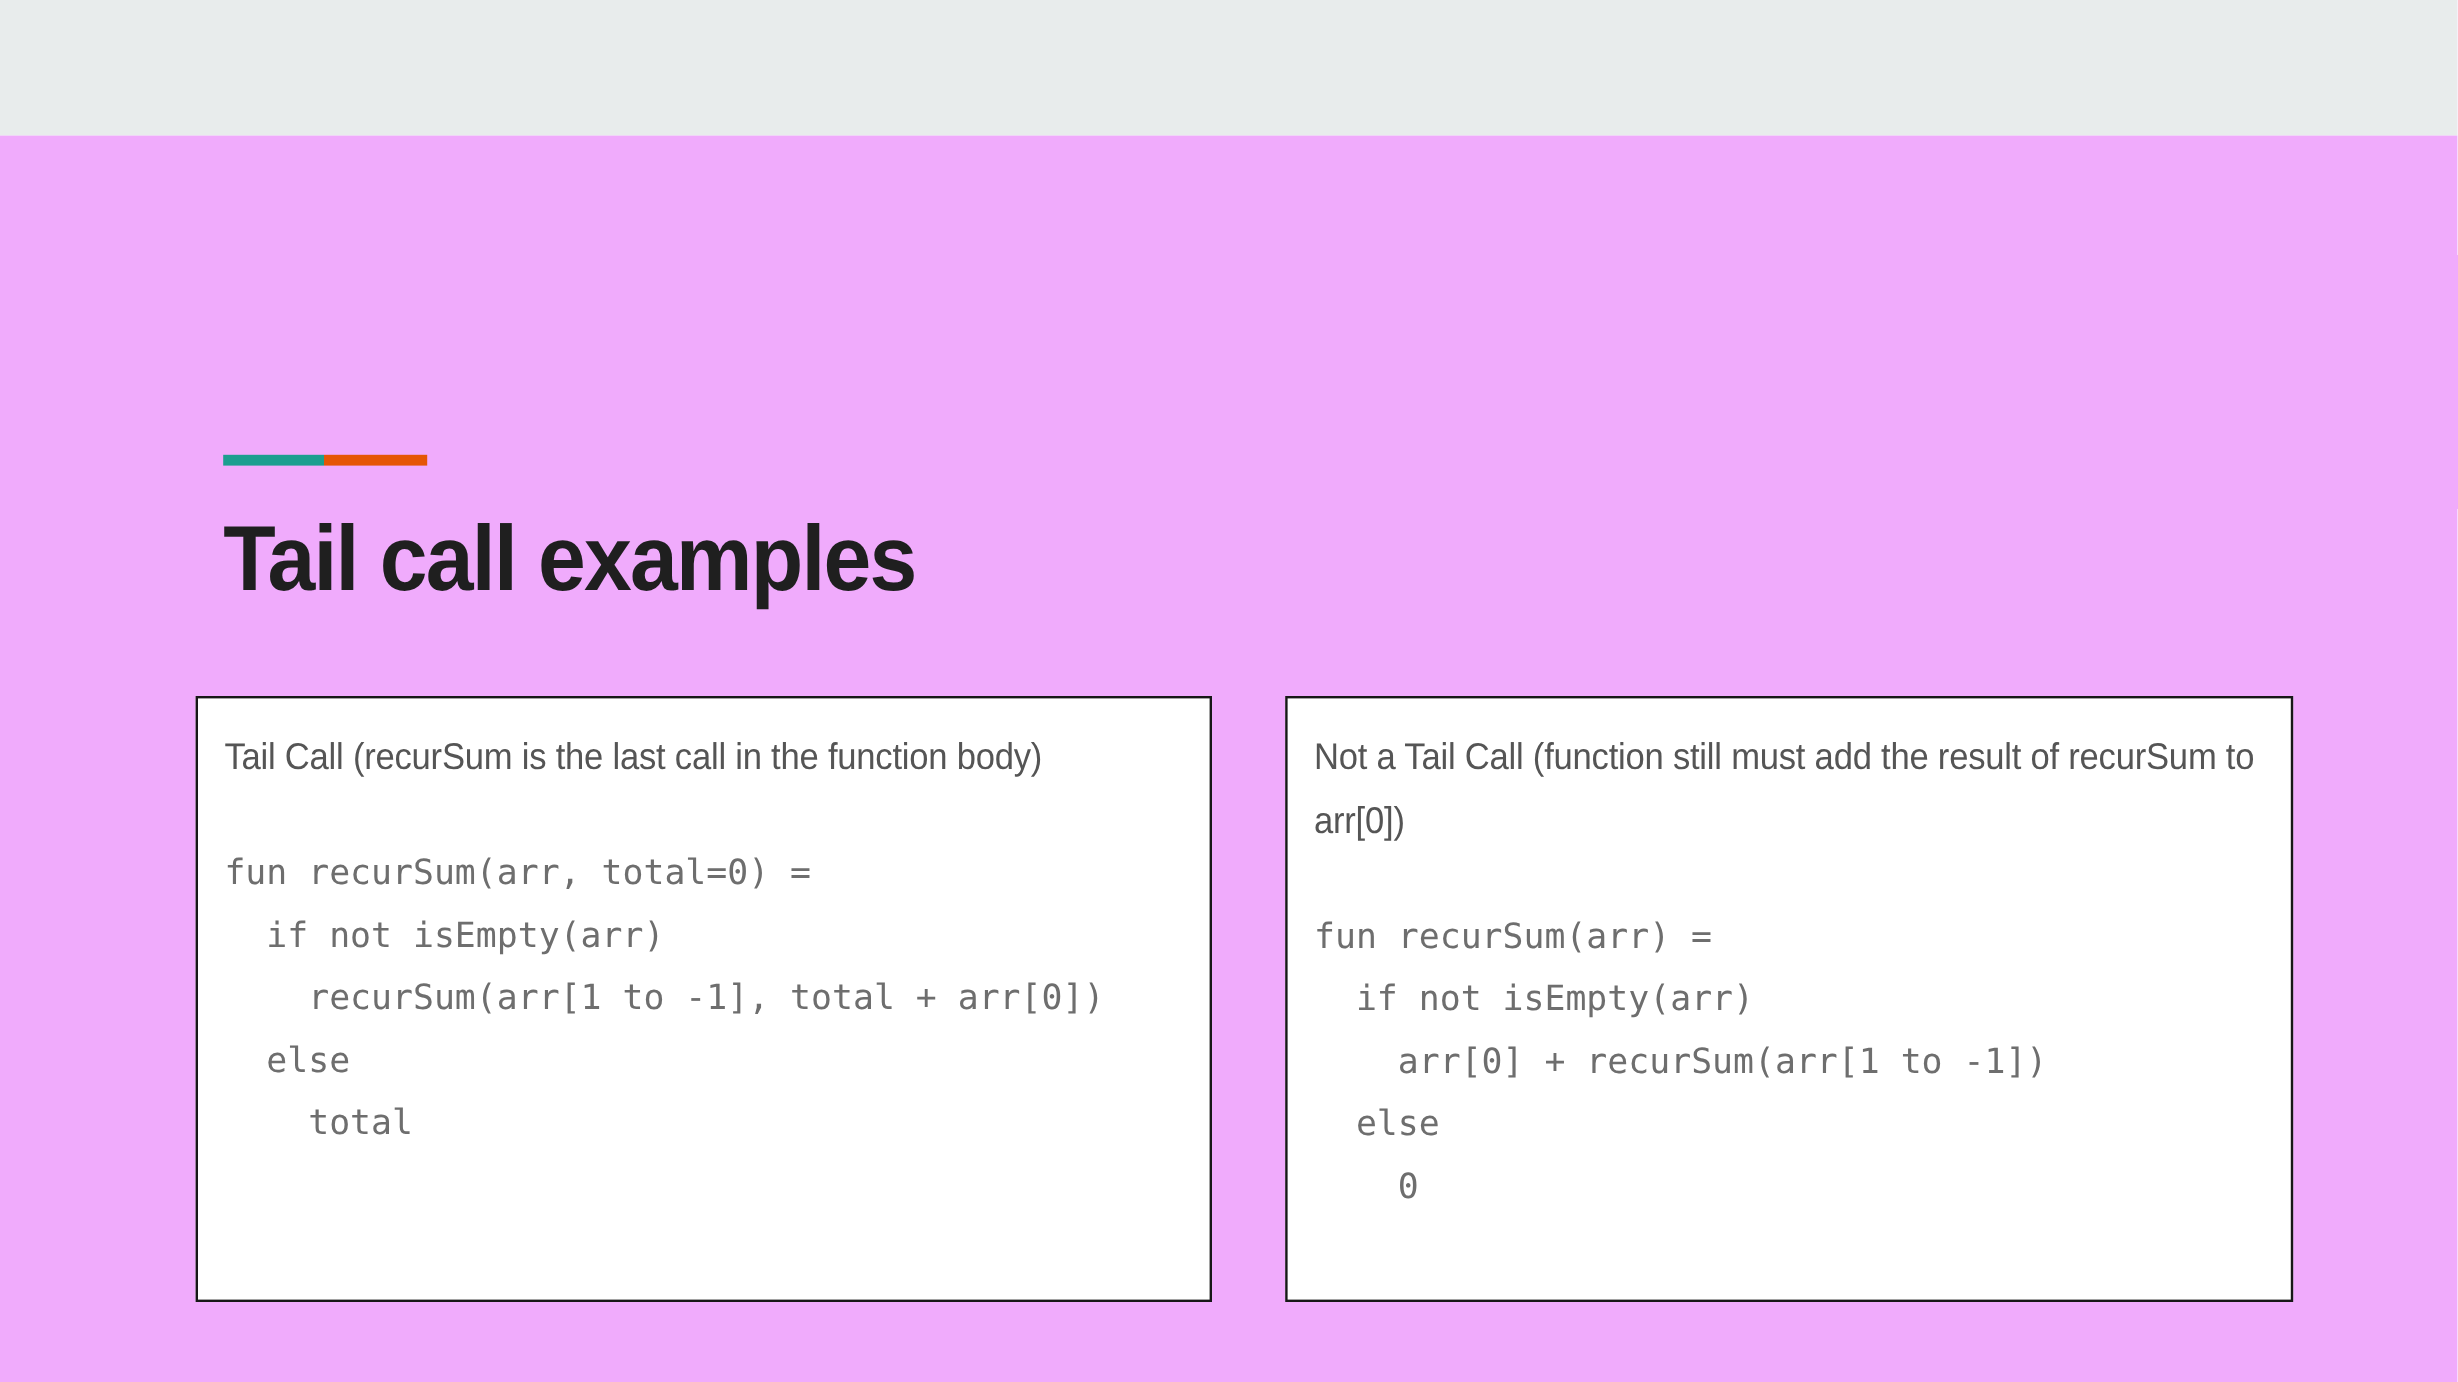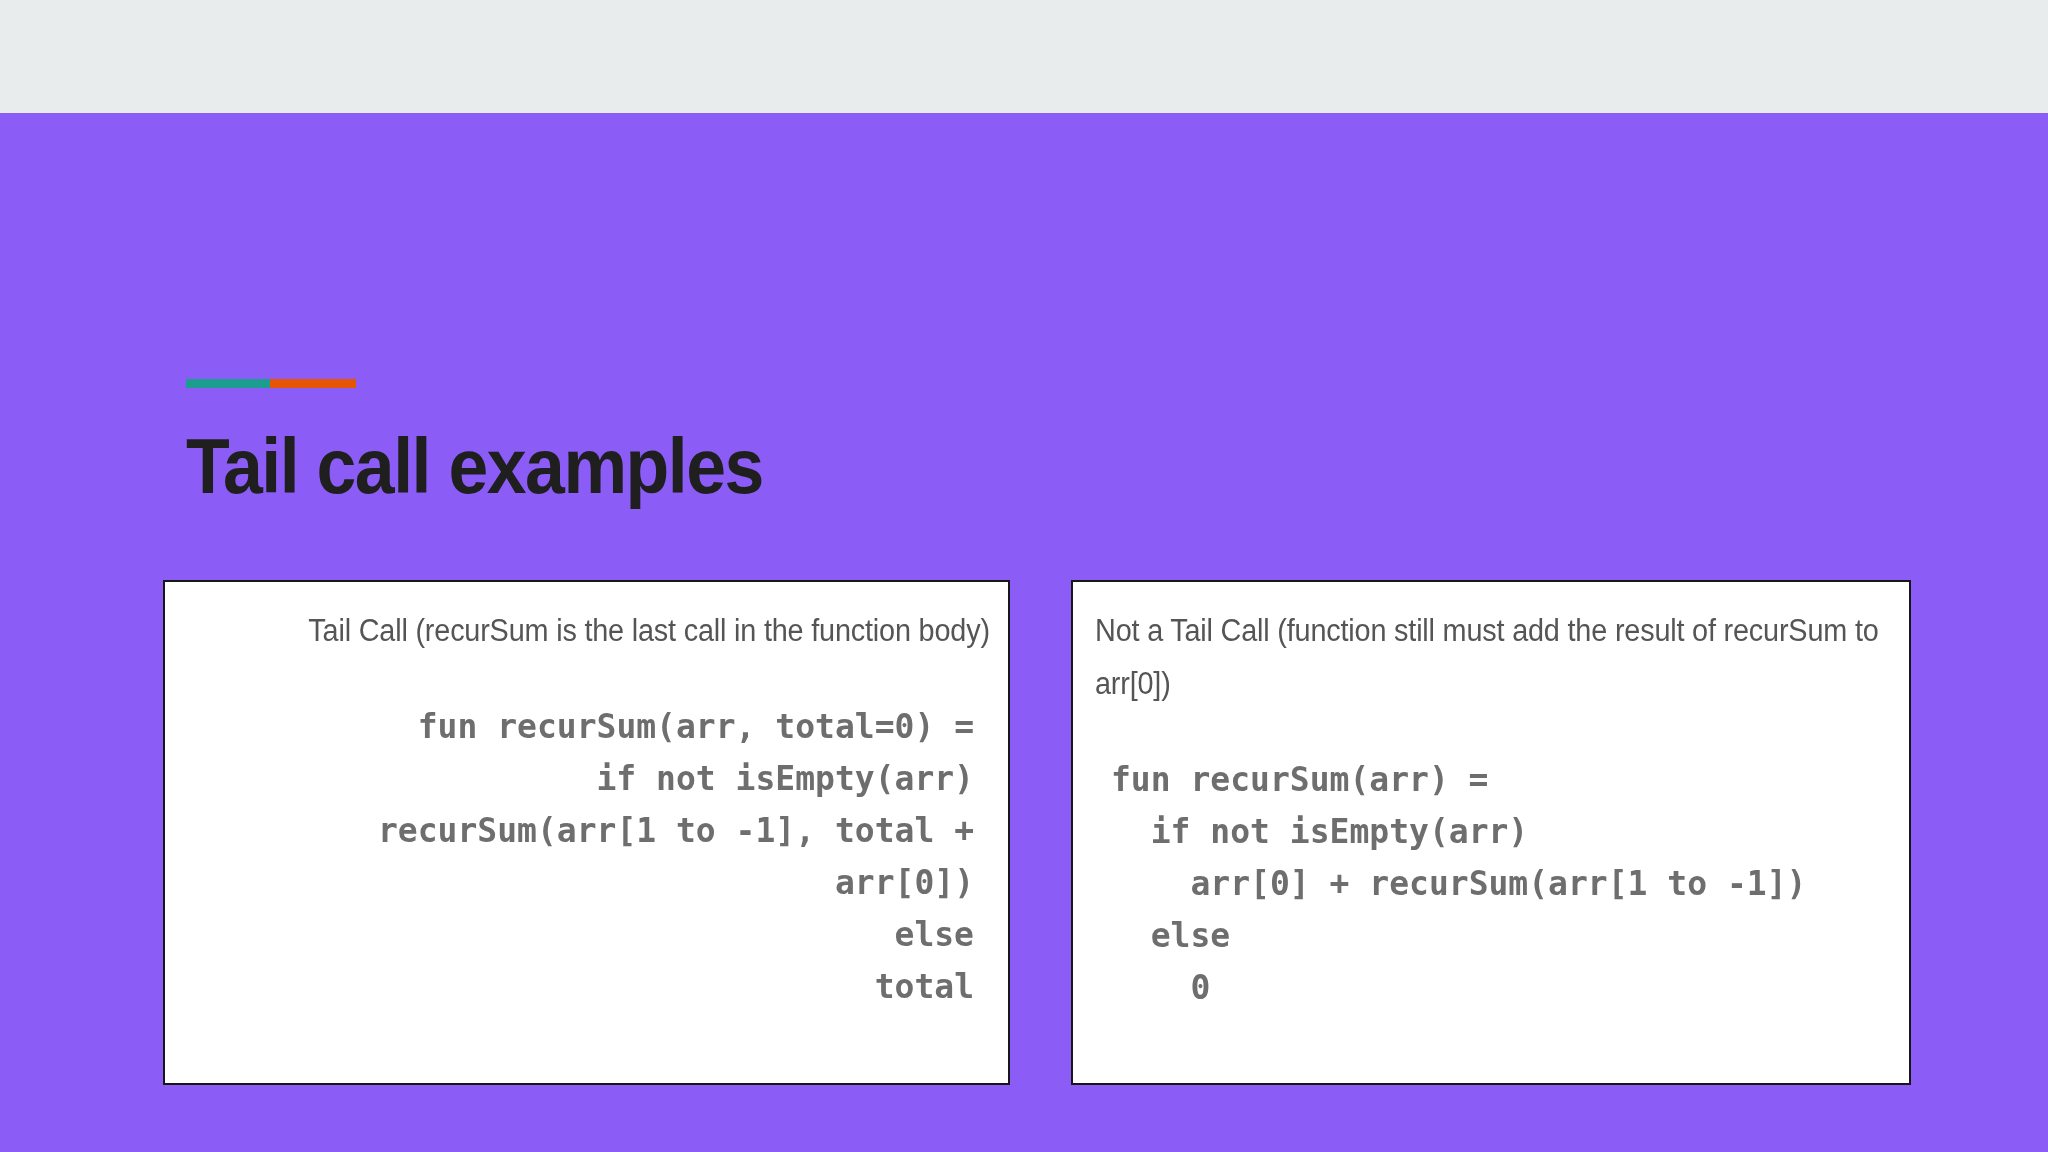--- a/index.html
+++ b/index.html
@@ -26,21 +26,21 @@
     background: #e8ecec;
   }
 
   
   #slide-body {
     position: absolute;
     left: 0;
     top: 113px;
     width: 2048px;
     height: 1039px;
-    background: #8b5cf6;
+    background: #f0abfc;
   }
 
   
   #accent-rule {
     position: absolute;
     left: 186px;
     top: 266px;
     width: 170px;
     height: 9px;
     display: flex;
@@ -79,48 +79,46 @@
     height: 505px;
     box-sizing: border-box;
     border: 2.5px solid #171717;
     background: #ffffff;
     padding: 22px 18px 0 22px;
     overflow: hidden;
   }
   #example-box-left {
     left: 163px;
     width: 847px;
-    text-align: right;
   }
   #example-box-right {
     left: 1071px;
     width: 840px;
   }
 
   .example-caption {
     font-size: 31px;
     line-height: 53px;
     color: #555555;
     letter-spacing: -0.2px;
     transform: scaleX(0.93);
     transform-origin: left top;
     width: 107.5%;
   }
 
   .example-code {
-    margin: 16px;
+    margin: 0;
     margin-top: 44px;
     font-family: "DejaVu Sans Mono", "Liberation Mono", monospace;
-    font-size: 33px;
+    font-size: 29px;
     line-height: 52px;
     color: #6e6e6e;
     white-space: pre-wrap;
     word-break: break-word;
     letter-spacing: 0px;
-    font-weight: bold;
   }
 </style>
 </head>
 <body>
 
 <div id="header-band"></div>
 
 <div id="slide-body">
 
   <div id="accent-rule">

